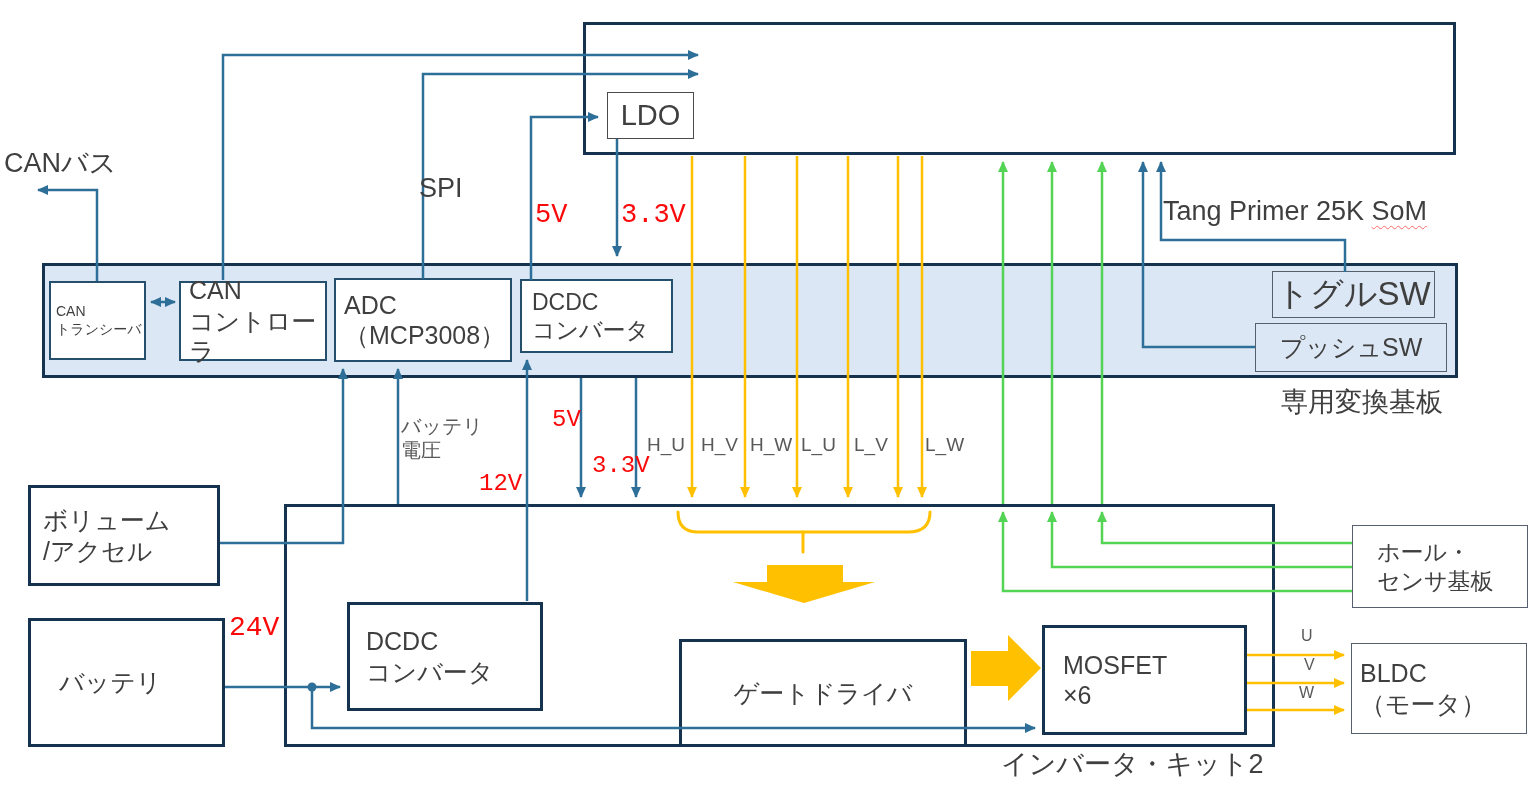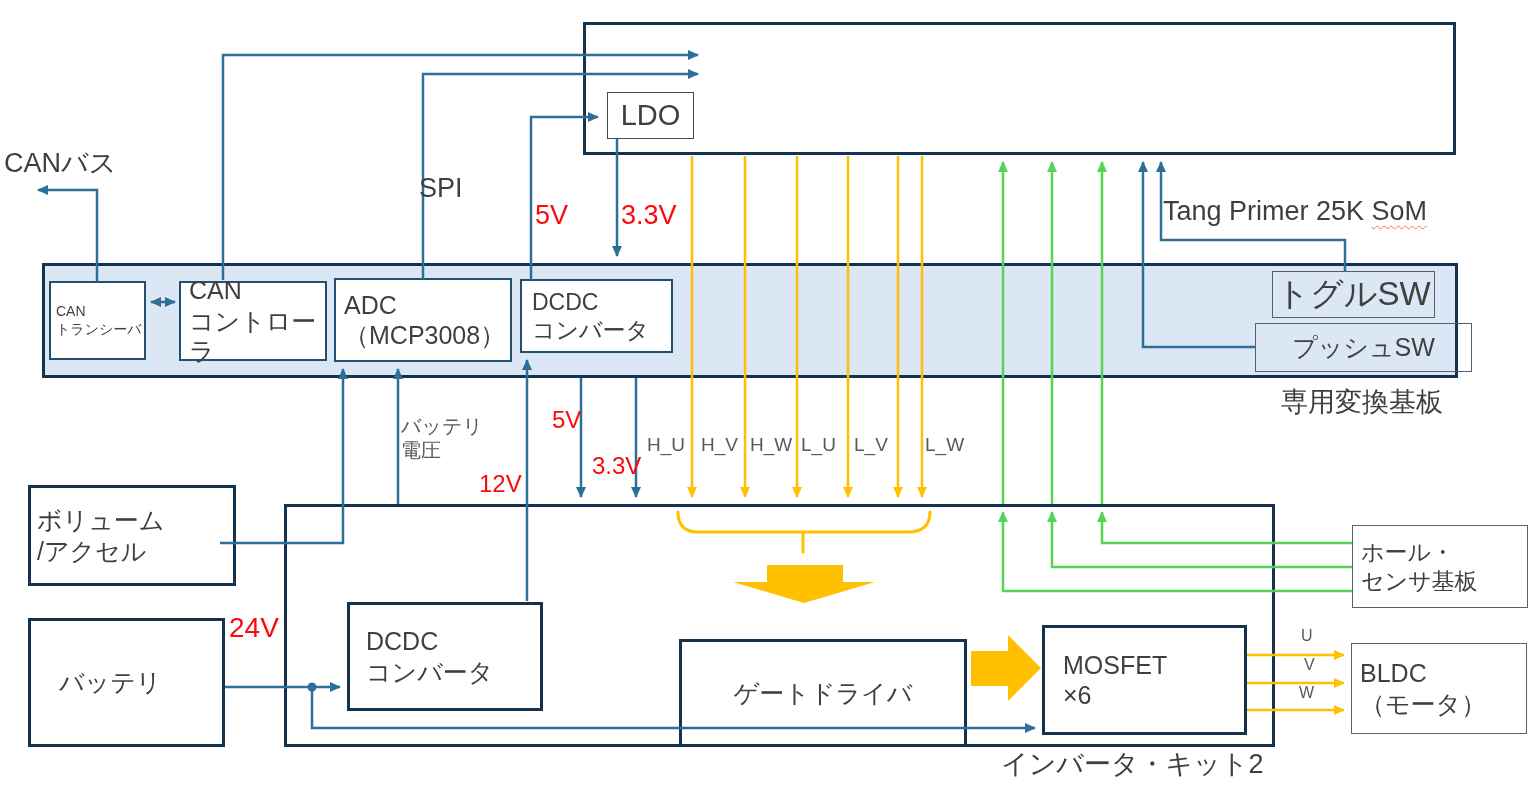--- a/index.html
+++ b/index.html
@@ -11,21 +11,21 @@
     position:absolute;box-sizing:border-box;display:flex;align-items:center;
     background:#ffffff;color:#3f3f3f;white-space:pre-line;line-height:1.22;z-index:2;
   }
   .thick{border:3px solid #15334f;}
   .thin-navy{border:2px solid #24506e;}
   .thin-gray{border:1.6px solid #55606c;}
   .center{justify-content:center;text-align:center;}
   .band{position:absolute;box-sizing:border-box;background:#dbe7f4;border:3px solid #15334f;z-index:1;}
   .frame{background:transparent;z-index:1;}
   .lbl{position:absolute;z-index:4;white-space:pre-line;line-height:1.2;}
-  .red{color:#fa0a0a;}
+  .red{color:#fa0a0a;font-family:Liberation Mono, monospace;}
   .gray{color:#595959;}
   svg.wires{position:absolute;left:0;top:0;z-index:3;}
   .wavy{text-decoration:underline wavy #ff6a6a;text-decoration-thickness:1px;text-underline-offset:5px;}
 </style>
 </head>
 <body>
 
 <div class="canvas">
 
   <div class="box thick frame" style="left:583px;top:22px;width:873px;height:133px;background:#fff;"></div>
@@ -48,45 +48,45 @@
     <span>ADC
 （MCP3008）</span>
   </div>
   <div class="box thin-navy" style="left:520px;top:279px;width:153px;height:74px;font-size:23px;padding-left:10px;">
     <span>DCDC
 コンバータ</span>
   </div>
   <div class="box thin-gray center" style="left:1272px;top:271px;width:163px;height:47px;background:transparent;font-size:33px;">
     <span>トグルSW</span>
   </div>
-  <div class="box thin-gray center" style="left:1255px;top:323px;width:217px;height:49px;background:transparent;font-size:25px;">
+  <div class="box thin-gray center" style="left:1255px;top:323px;width:192px;height:49px;background:transparent;font-size:25px;">
     <span>プッシュSW</span>
   </div>
 
-  <div class="box thick" style="left:28px;top:485px;width:208px;height:101px;font-size:25px;padding-left:6px;">
+  <div class="box thick" style="left:28px;top:485px;width:192px;height:101px;font-size:25px;padding-left:12px;">
     <span>ボリューム
 /アクセル</span>
   </div>
   <div class="box thick" style="left:28px;top:618px;width:197px;height:129px;font-size:25px;padding-left:28px;">
     <span>バッテリ</span>
   </div>
 
   <div class="box thick" style="left:347px;top:602px;width:196px;height:109px;font-size:25px;padding-left:16px;">
     <span>DCDC
 コンバータ</span>
   </div>
   <div class="box thick center" style="left:679px;top:603px;width:288px;height:108px;font-size:25px;margin-top:36px;">
     <span>ゲートドライバ</span>
   </div>
   <div class="box thick" style="left:1042px;top:625px;width:205px;height:110px;font-size:25px;padding-left:18px;">
     <span>MOSFET
 ×6</span>
   </div>
 
-  <div class="box thin-gray" style="left:1352px;top:525px;width:176px;height:83px;font-size:23px;padding-left:8px;align-items:center;">
+  <div class="box thin-gray" style="left:1352px;top:525px;width:176px;height:83px;font-size:23px;padding-left:24px;align-items:center;">
     <span>ホール・
 センサ基板</span>
   </div>
   <div class="box thin-gray" style="left:1351px;top:643px;width:176px;height:91px;font-size:25px;padding-left:8px;">
     <span>BLDC
 （モータ）</span>
   </div>
 
   <svg class="wires" width="1536" height="796" viewBox="0 0 1536 796">
     <defs>

